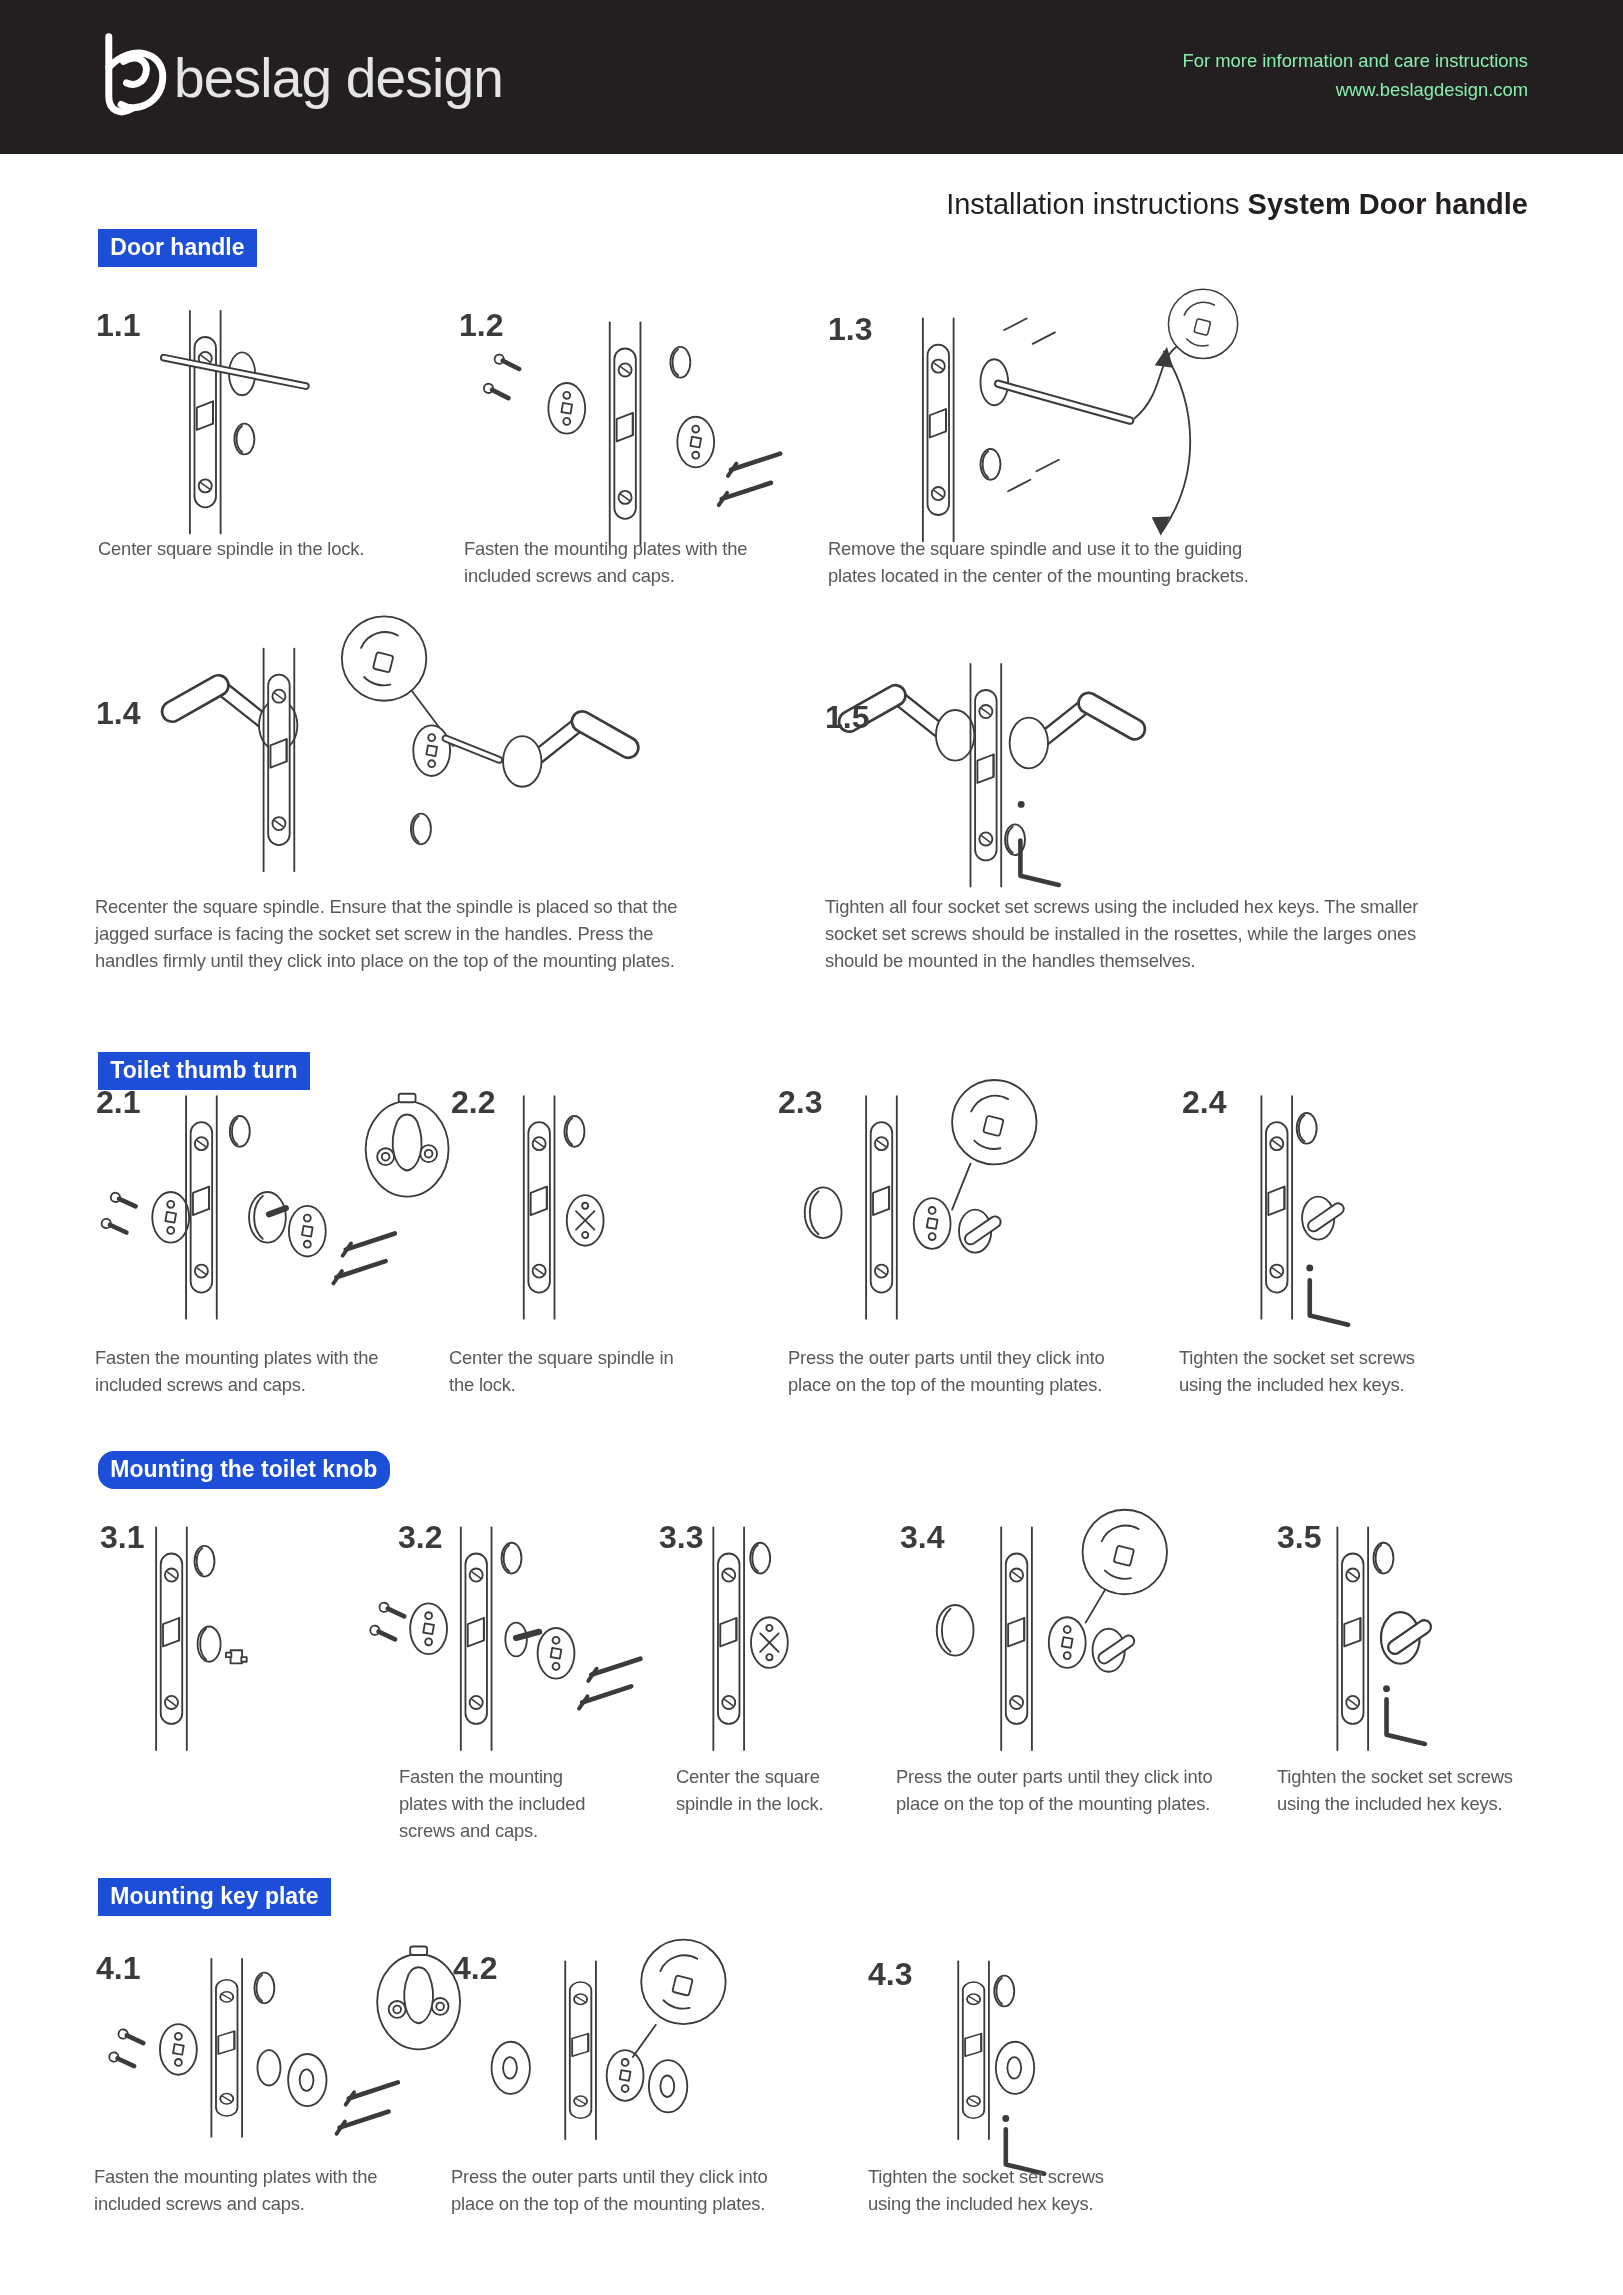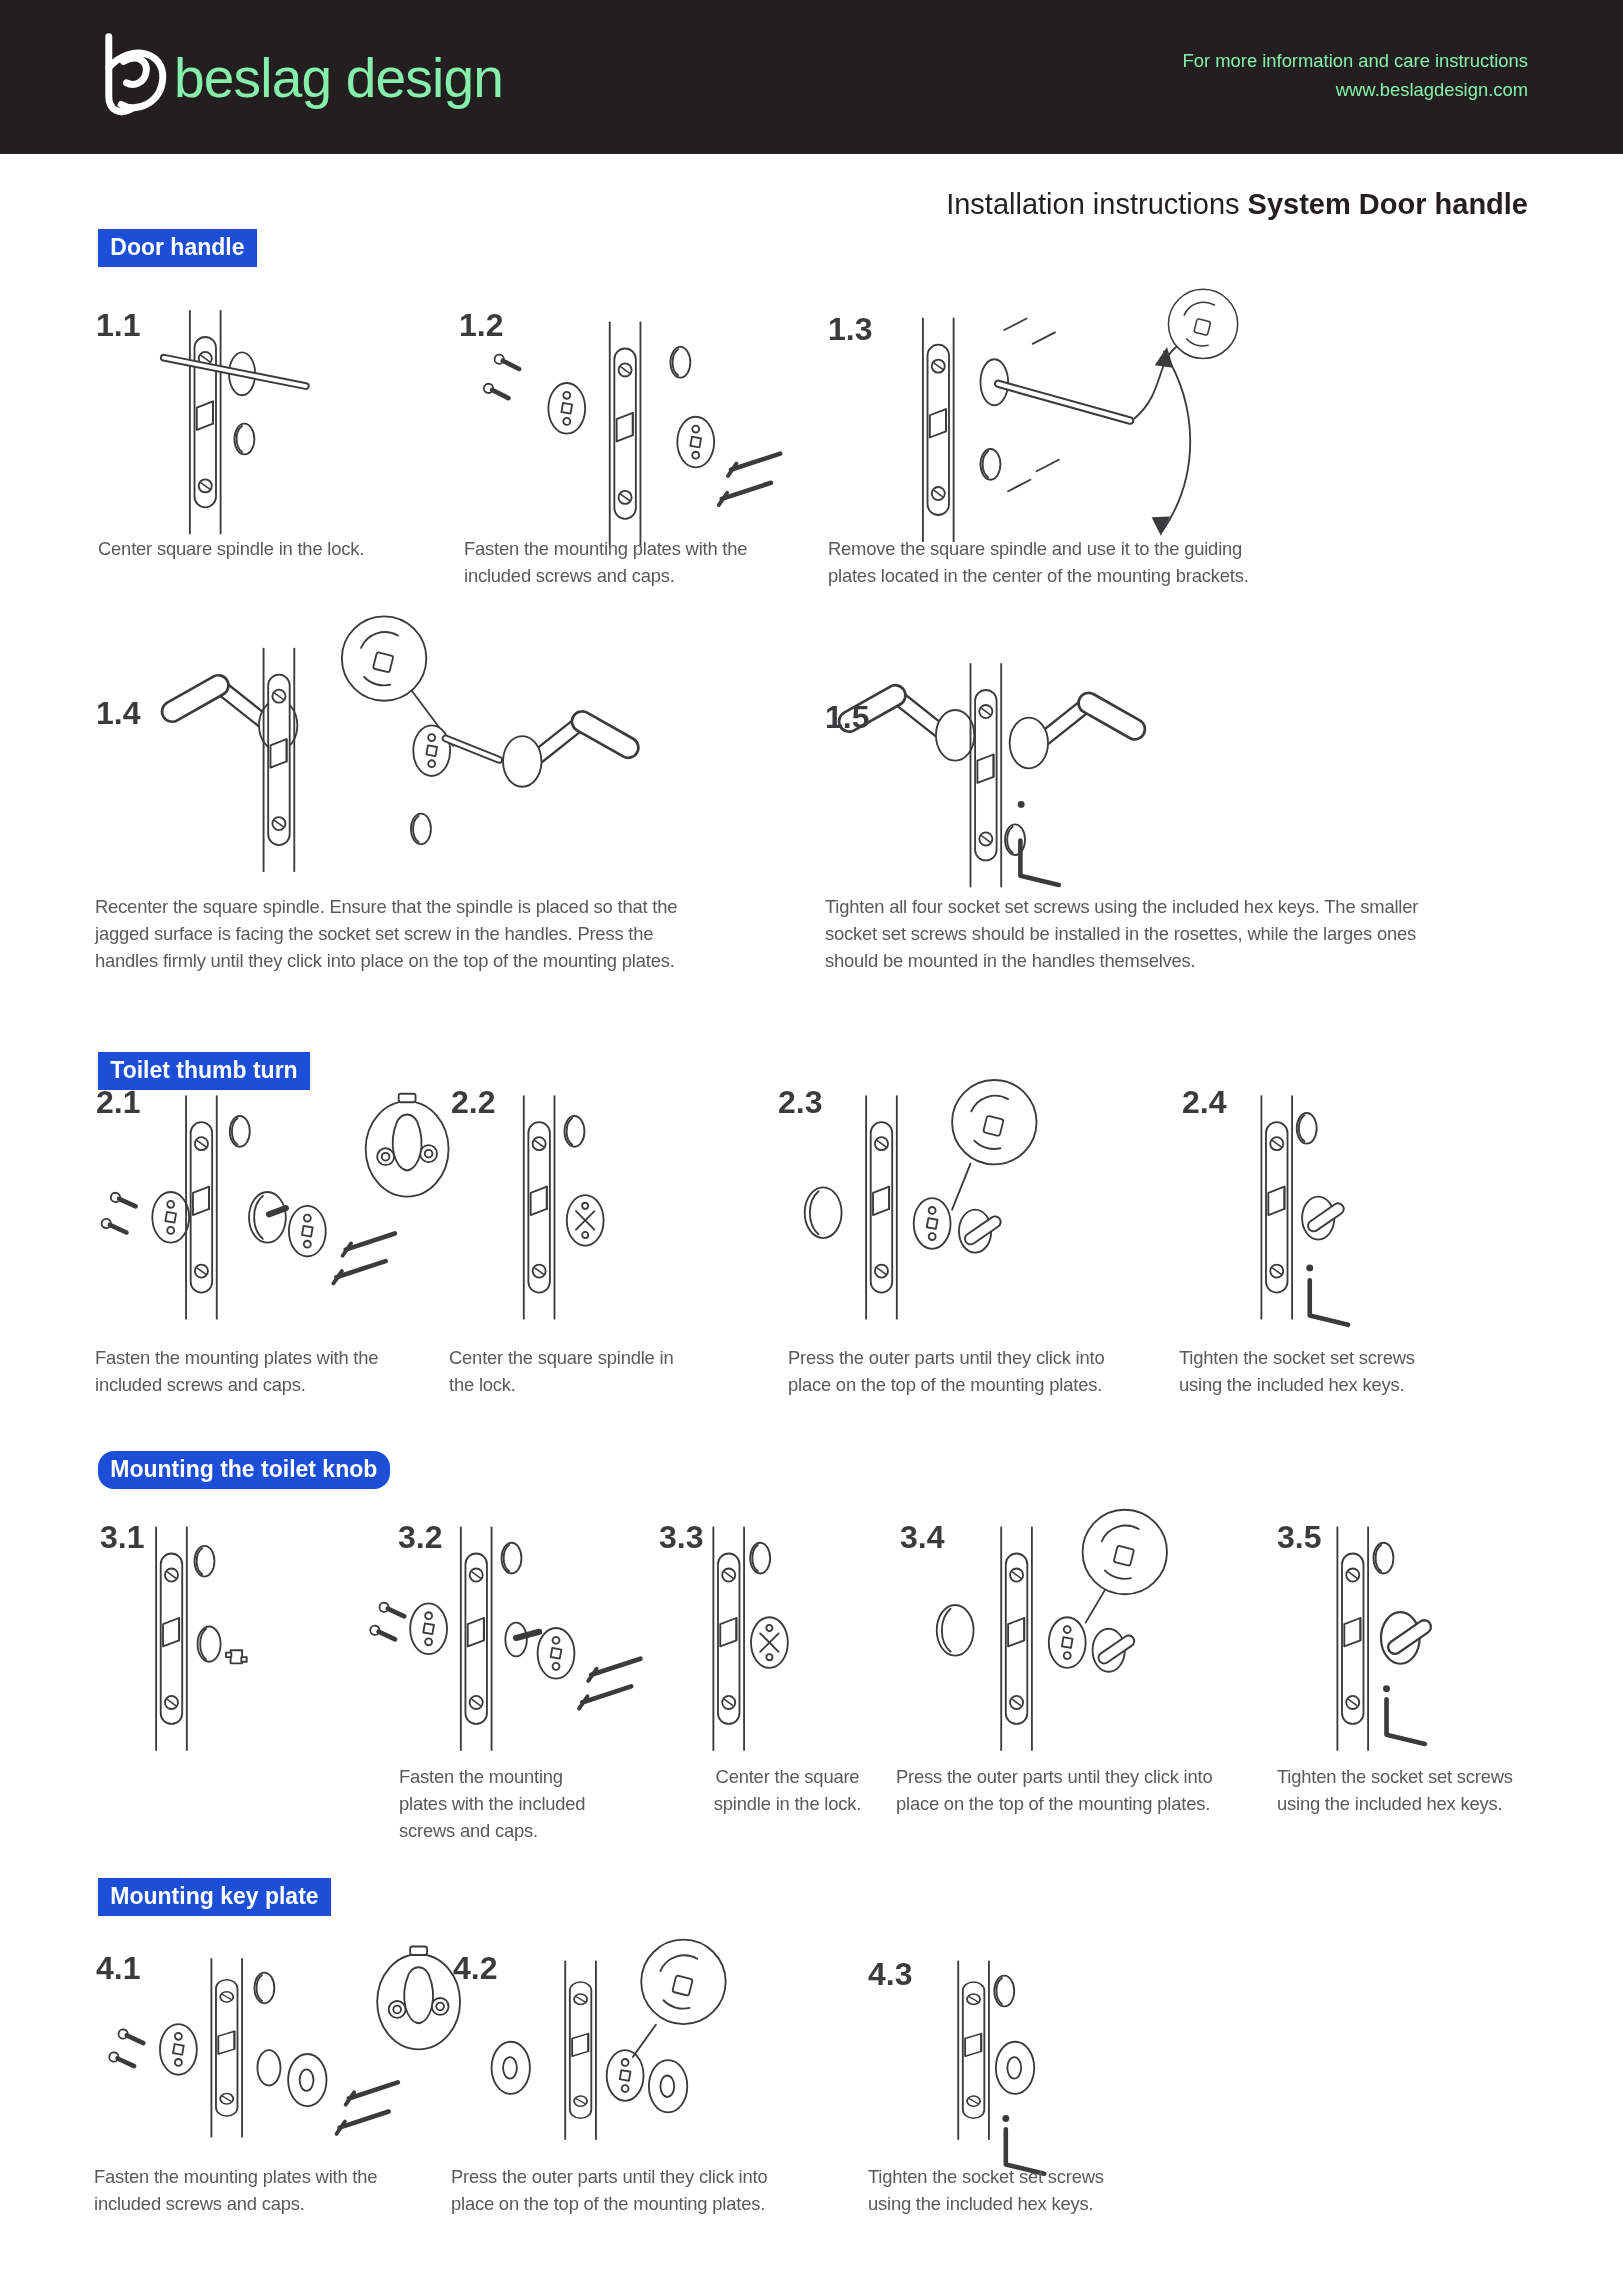--- a/index.html
+++ b/index.html
@@ -1,20 +1,20 @@
 <!DOCTYPE html>
 <html style="font-size:12.3px"><head>
 <meta charset="utf-8">
 <style>
   html,body{margin:0;padding:0;background:#e8e8e8;font-family:"Liberation Sans",sans-serif;}
   .page{position:relative;width:1624px;height:2295px;background:#ffffff;margin:0 auto;overflow:hidden;}
   
   .topbar{position:absolute;left:0;top:0;width:1624px;height:154px;background:#231f20;}
   .brand-logo{position:absolute;left:98px;top:32px;}
-  .brand-text{position:absolute;left:174px;top:46px;color:#86efac;font-size:55px;letter-spacing:-0.8px;white-space:nowrap;}
+  .brand-text{position:absolute;left:174px;top:46px;color:#e5e5e5;font-size:55px;letter-spacing:-0.8px;white-space:nowrap;}
   .top-info{position:absolute;right:96px;top:46px;text-align:right;color:#86efac;font-size:18.4px;line-height:29px;}
   
   .doc-title{position:absolute;right:96px;top:188px;text-align:center;font-size:29px;color:#231f20;white-space:nowrap;}
   .doc-title .bold{font-weight:bold;}
   
   .tag{position:absolute;background:#1d4ed8;color:#ffffff;font-size:23px;font-weight:bold;padding:4.6px 12.3px 6.1px 12.3px;white-space:nowrap;}
   
   .num{position:absolute;font-size:32px;font-weight:bold;color:#3b3b3d;white-space:nowrap;}
   
   .caption{position:absolute;font-size:18.4px;letter-spacing:-0.2px;line-height:27px;color:#58595b;white-space:pre-line;}
@@ -334,21 +334,21 @@
 
   <div class="tag" style="left:98px;top:1451px;border-radius:16px;">Mounting the toilet knob</div>
   <div class="num" style="left:100px;top:1519px;">3.1</div>
   <div class="num" style="left:398px;top:1519px;">3.2</div>
   <div class="num" style="left:659px;top:1519px;">3.3</div>
   <div class="num" style="left:900px;top:1519px;">3.4</div>
   <div class="num" style="left:1277px;top:1519px;">3.5</div>
   <div class="caption" style="left:399px;top:1763px;width:246px;">Fasten the mounting
 plates with the included
 screws and caps.</div>
-  <div class="caption" style="left:676px;top:1763px;width:223px;text-align:center;">Center the square
+  <div class="caption" style="left:676px;top:1763px;width:223px;">Center the square
 spindle in the lock.</div>
   <div class="caption" style="left:896px;top:1763px;width:392px;">Press the outer parts until they click into
 place on the top of the mounting plates.</div>
   <div class="caption" style="left:1277px;top:1763px;width:299px;">Tighten the socket set screws
 using the included hex keys.</div>
 
   <div class="tag" style="left:98px;top:1878px;">Mounting key plate</div>
   <div class="num" style="left:96px;top:1950px;">4.1</div>
   <div class="num" style="left:453px;top:1950px;">4.2</div>
   <div class="num" style="left:868px;top:1956px;">4.3</div>

